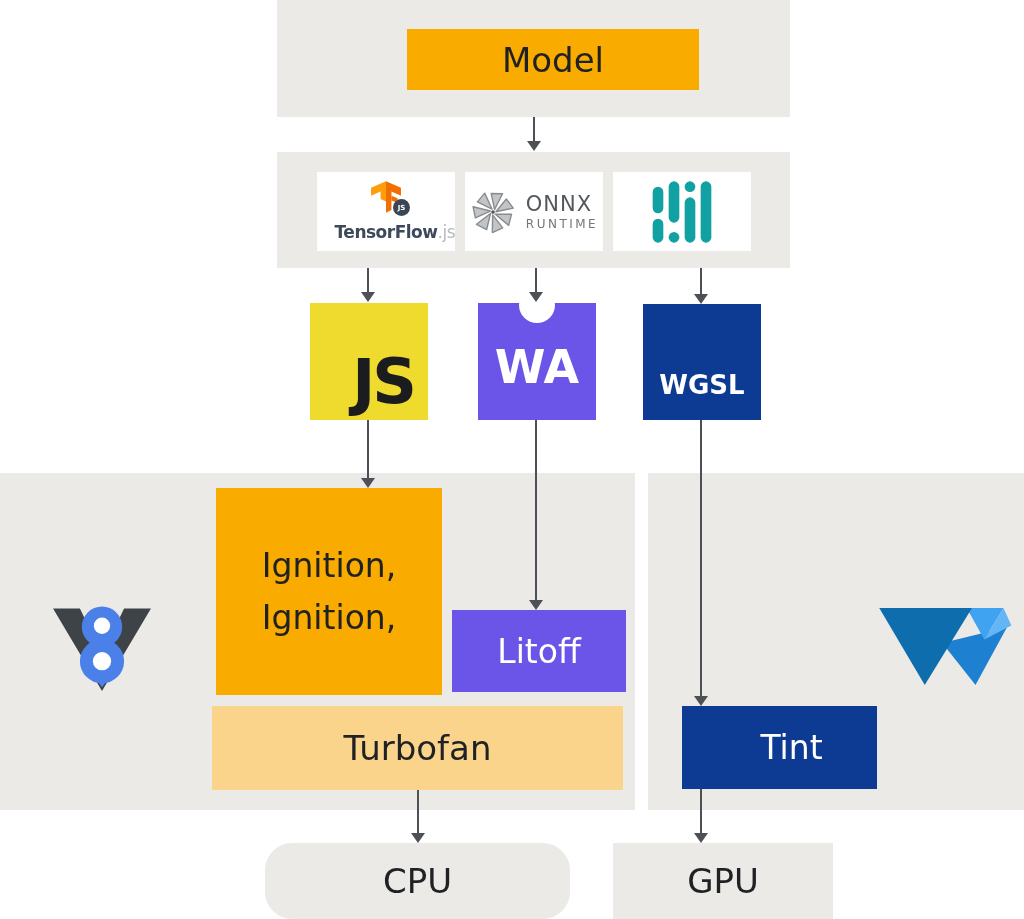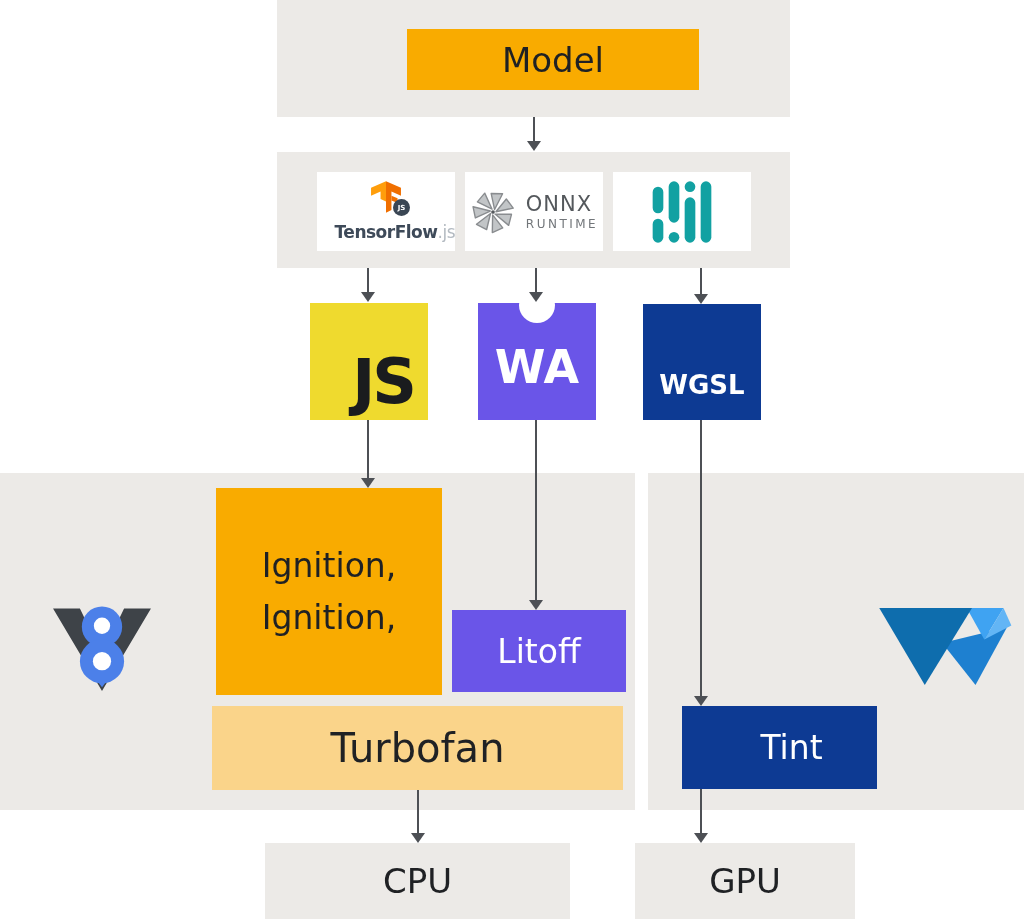--- a/index.html
+++ b/index.html
@@ -27,21 +27,21 @@
   .wasm-tile{background:var(--wasm_purple,#6A55E8);color:#fff;font-size:46px;
            padding-bottom:26px;box-sizing:border-box;}
   .wasm-tile::before{content:"";position:absolute;top:-16px;left:50%;transform:translateX(-50%);
            width:36px;height:36px;border-radius:50%;background:#fff;}
   .wgsl-tile{background:var(--navy_blue,#0D3A93);color:#fff;font-size:26px;
            padding-bottom:20px;box-sizing:border-box;}
   
   .ignition{background:var(--accent_orange,#F9AB00);flex-direction:column;}
   .ignition span{display:block;font-size:33px;line-height:52px;text-align:center;}
   .litoff{background:var(--wasm_purple,#6A55E8);color:#fff;font-size:33px;}
-  .turbofan{background:var(--light_orange,#FAD48A);font-size:40px;}
+  .turbofan{background:var(--light_orange,#FAD48A);font-size:34px;}
   .tint{background:var(--navy_blue,#0D3A93);color:#fff;font-size:33px;}
   .hw{background:var(--panel_gray,#ECEAE7);font-size:34px;}
   
   .tfcard .wordmark{position:absolute;bottom:9px;left:0;width:100%;text-align:right;
       font-size:17px;font-weight:bold;color:var(--tf_slate,#3E4A59);letter-spacing:-0.5px;}
   .tfcard .wordmark .suffix{font-weight:normal;color:var(--tf_suffix_gray,#B3BAC1);}
   .tf-mark{position:absolute;left:52px;top:7px;}
   .js-badge{position:absolute;left:76px;top:27px;width:17px;height:17px;border-radius:50%;
       background:#3A4654;color:#fff;font-size:7px;font-weight:bold;
       display:flex;align-items:center;justify-content:center;z-index:2;}
@@ -168,20 +168,20 @@
     <polygon points="6,10 112,10 58,98" fill="var(--webgpu_dark,#0E6DAD)"></polygon>
   </svg>
 
   <div class="node tint" style="left:682px;top:706px;width:171px;height:83px;padding-left:24px;">
     <span>Tint</span>
   </div>
 
   <div class="arrow" style="left:417px;top:790px;height:43px;"></div>
   <div class="arrow" style="left:700px;top:789px;height:44px;"></div>
 
-  <div class="node hw" style="left:265px;top:843px;width:305px;height:76px;">
+  <div class="node hw" style="left:265px;top:843px;width:305px;height:76px;border-radius:27px;">
     <span>CPU</span>
   </div>
-  <div class="node hw" style="left:635px;top:843px;width:220px;height:76px;">
+  <div class="node hw" style="left:613px;top:843px;width:220px;height:76px;">
     <span>GPU</span>
   </div>
 
 </div>
 
 </body></html>

